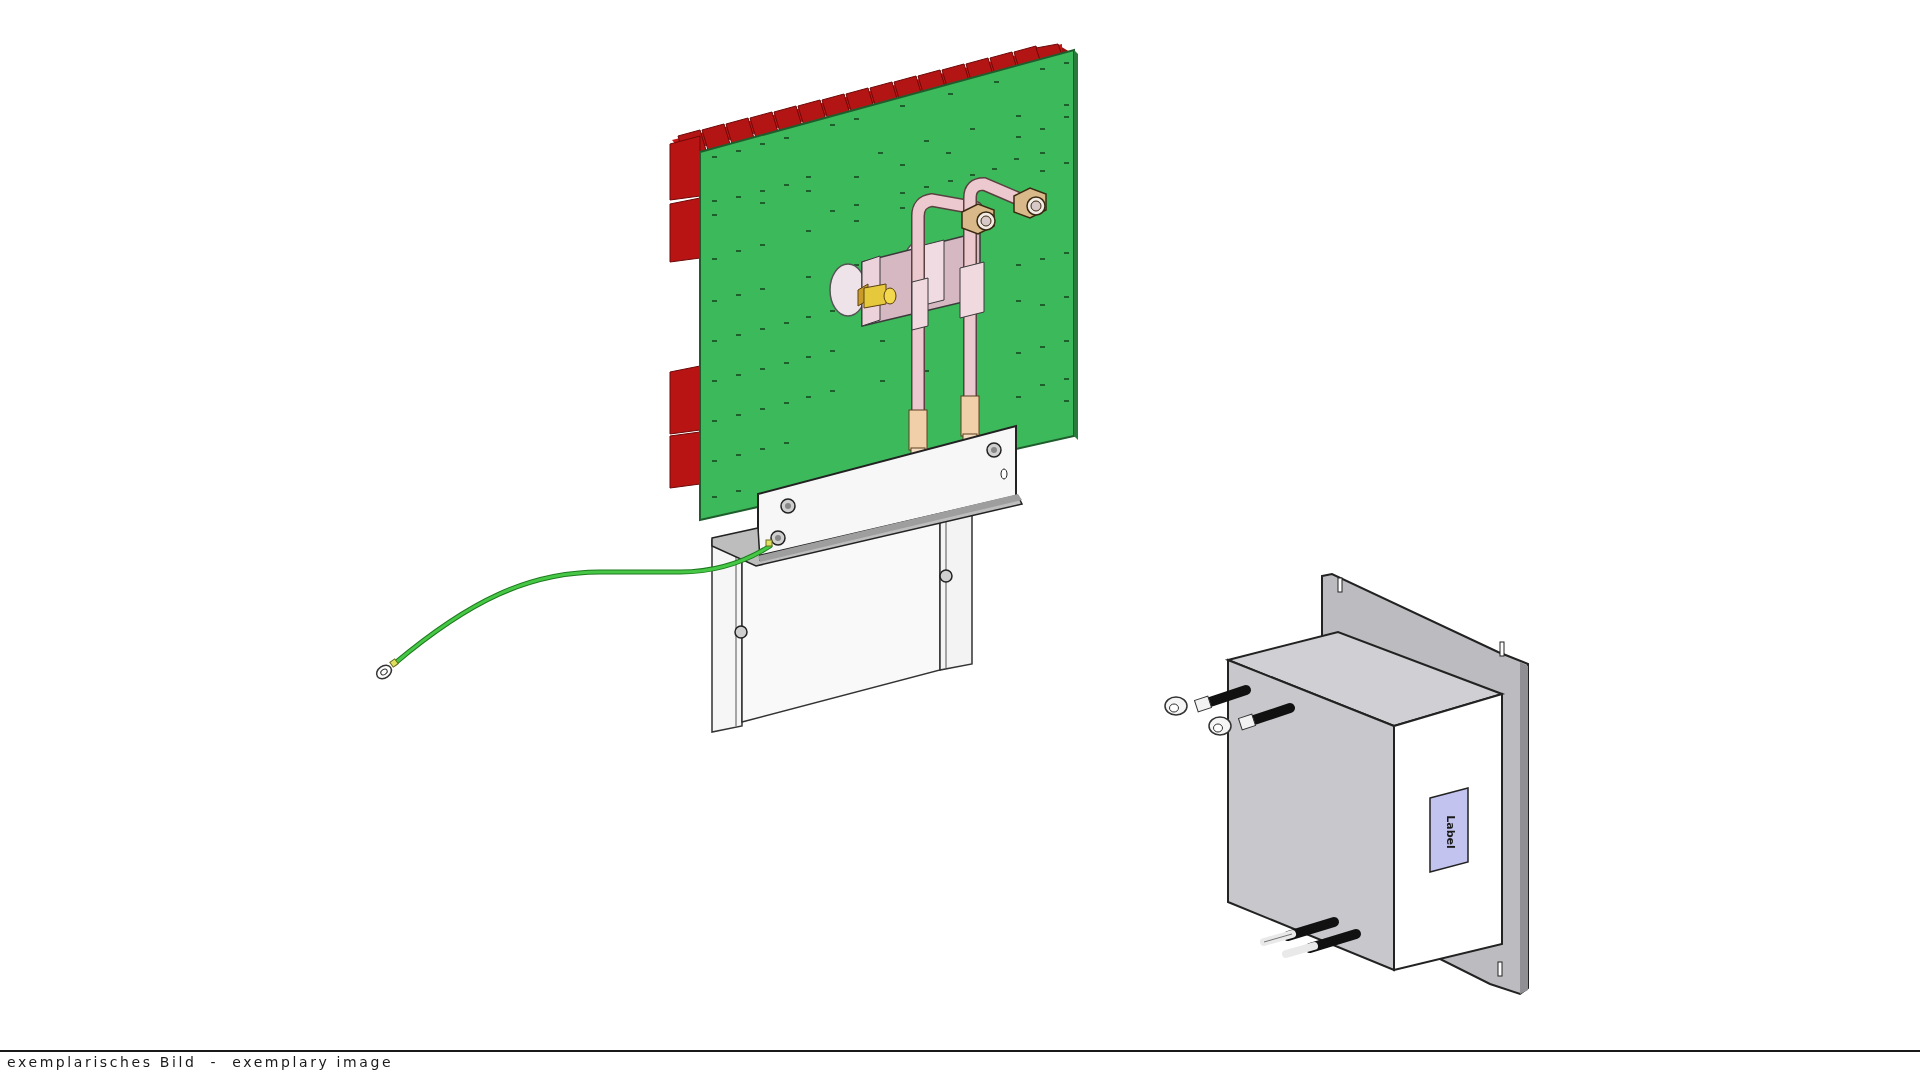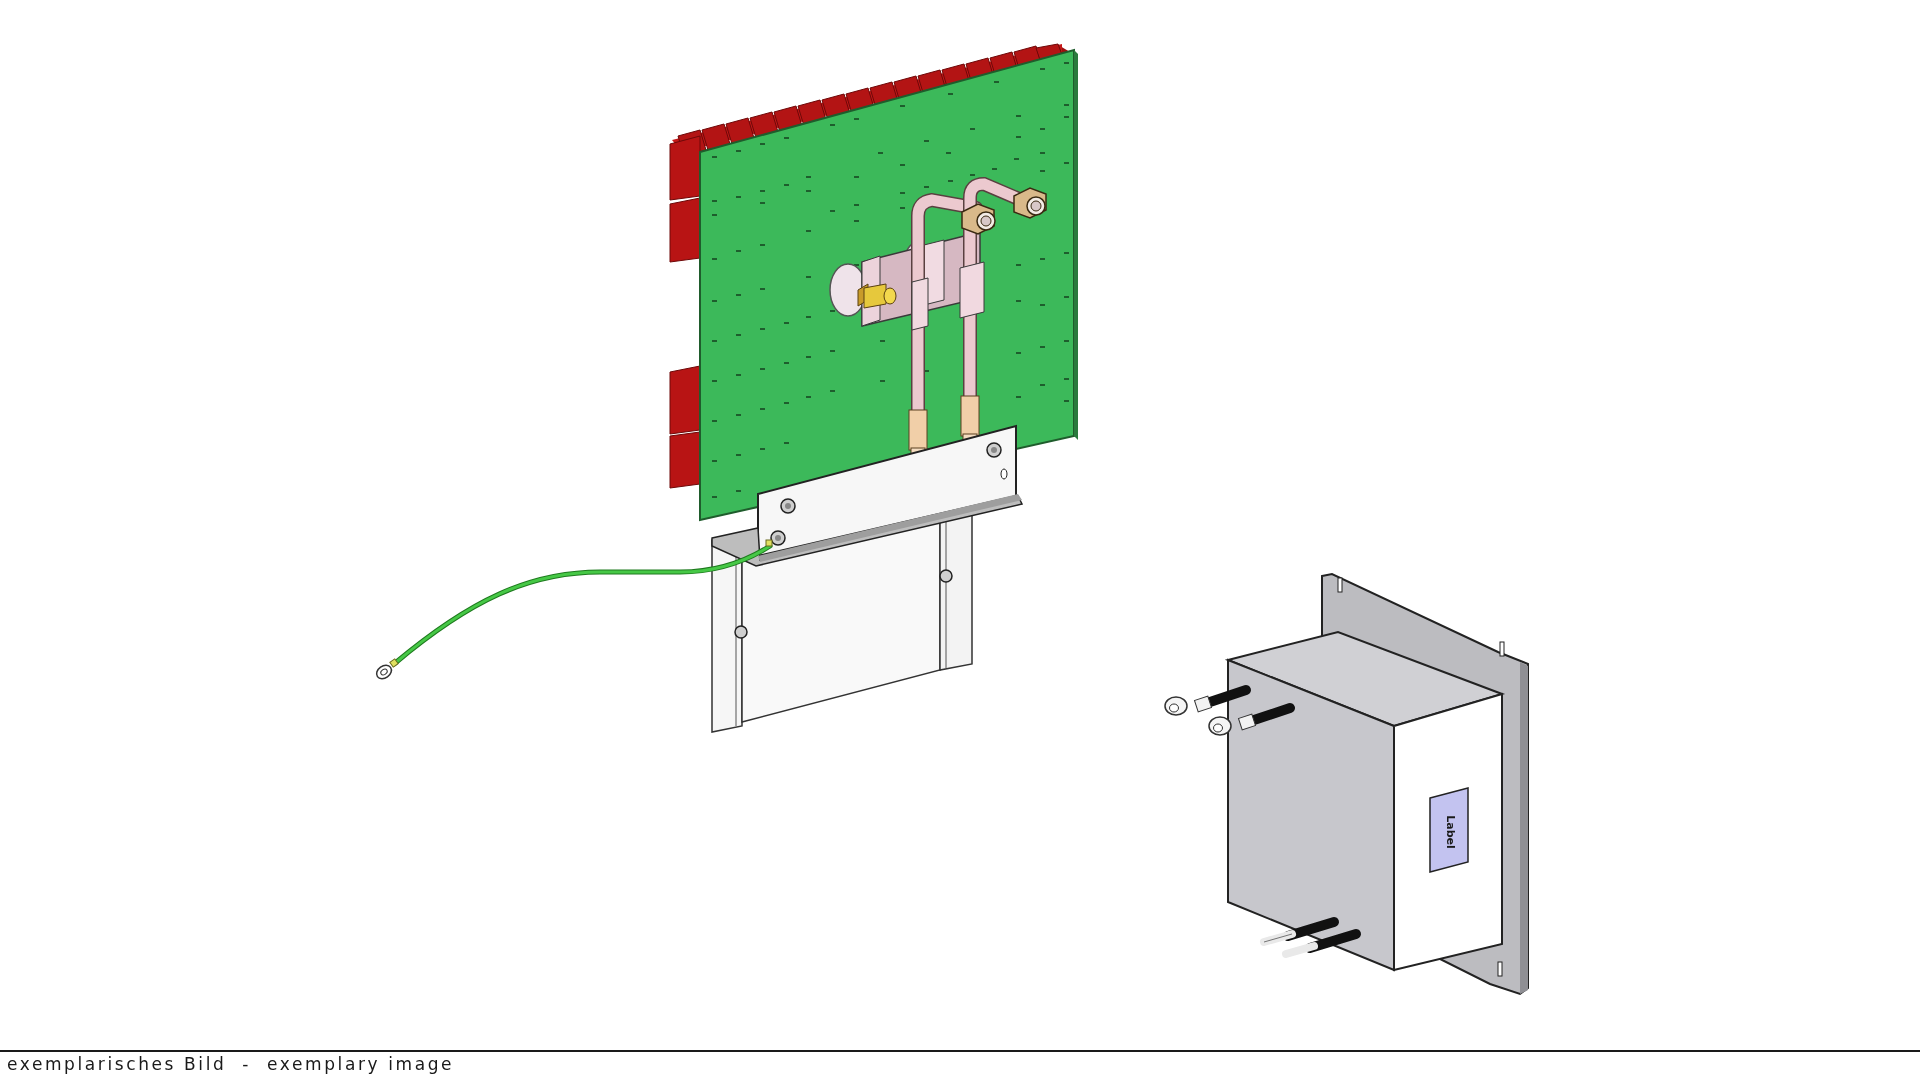--- a/index.html
+++ b/index.html
@@ -1,19 +1,19 @@
 <!DOCTYPE html>
 <html><head>
 <meta charset="utf-8">
 <style>
   html, body { margin: 0; padding: 0; background: #ffffff; }
   body { width: 1920px; height: 1080px; position: relative; overflow: hidden; font-family: "Liberation Sans", sans-serif; }
   #scene { position: absolute; left: 0; top: 0; width: 1920px; height: 1050px; }
   #footer-rule { position: absolute; left: 0; top: 1050px; width: 1920px; height: 2px; background: #1a1a1a; }
-  #caption { position: absolute; left: 7px; top: 1054px; font-size: 17px; letter-spacing: 2.6px; color: #1a1a1a; white-space: pre; font-family: "DejaVu Sans", sans-serif; }
+  #caption { position: absolute; left: 7px; top: 1054px; font-size: 14px; letter-spacing: 2.6px; color: #1a1a1a; white-space: pre; font-family: "DejaVu Sans", sans-serif; }
   .label-text { font-family: "DejaVu Sans", sans-serif; font-weight: bold; font-size: 11px; fill: #1a1a1a; }
 </style>
 </head>
 <body>
 
 <svg id="scene" viewBox="0 0 1920 1050" xmlns="http://www.w3.org/2000/svg">
 
   <g>
 
     <g>

